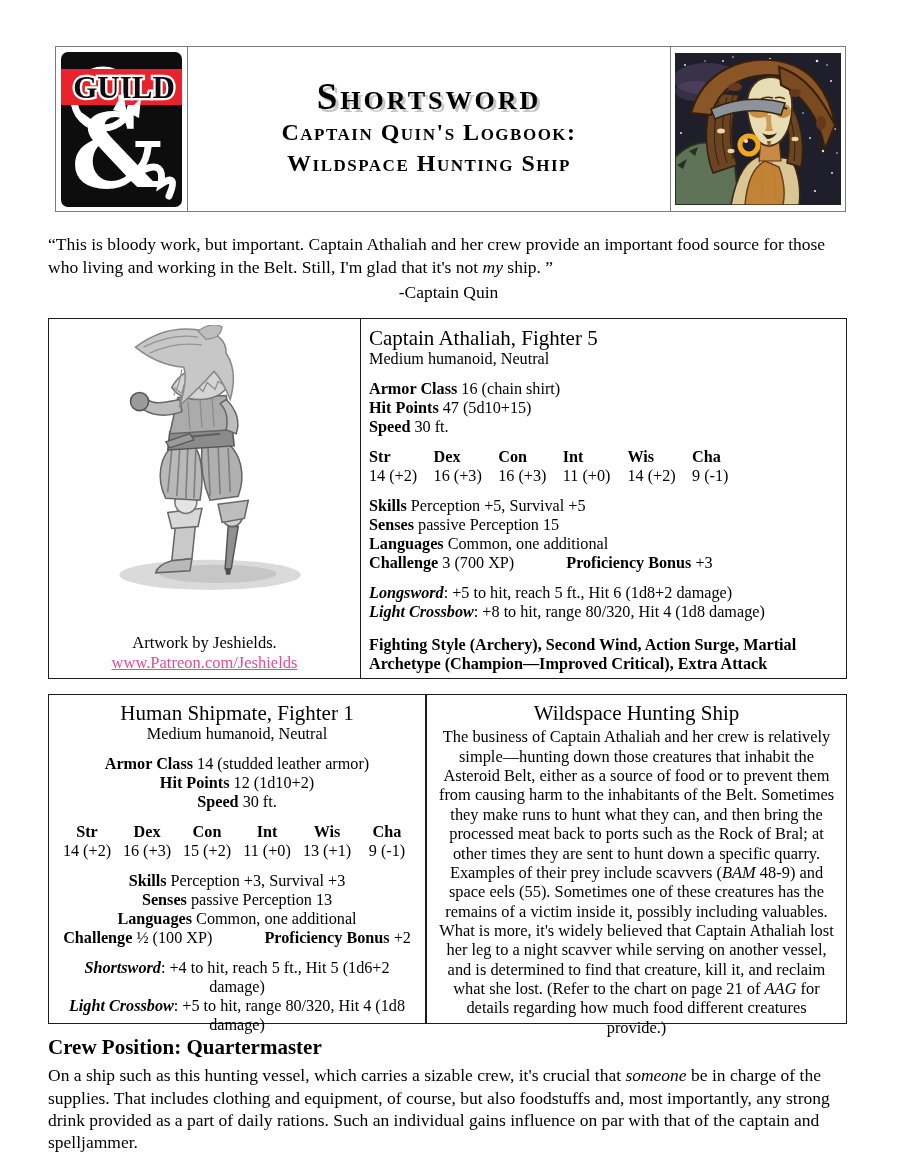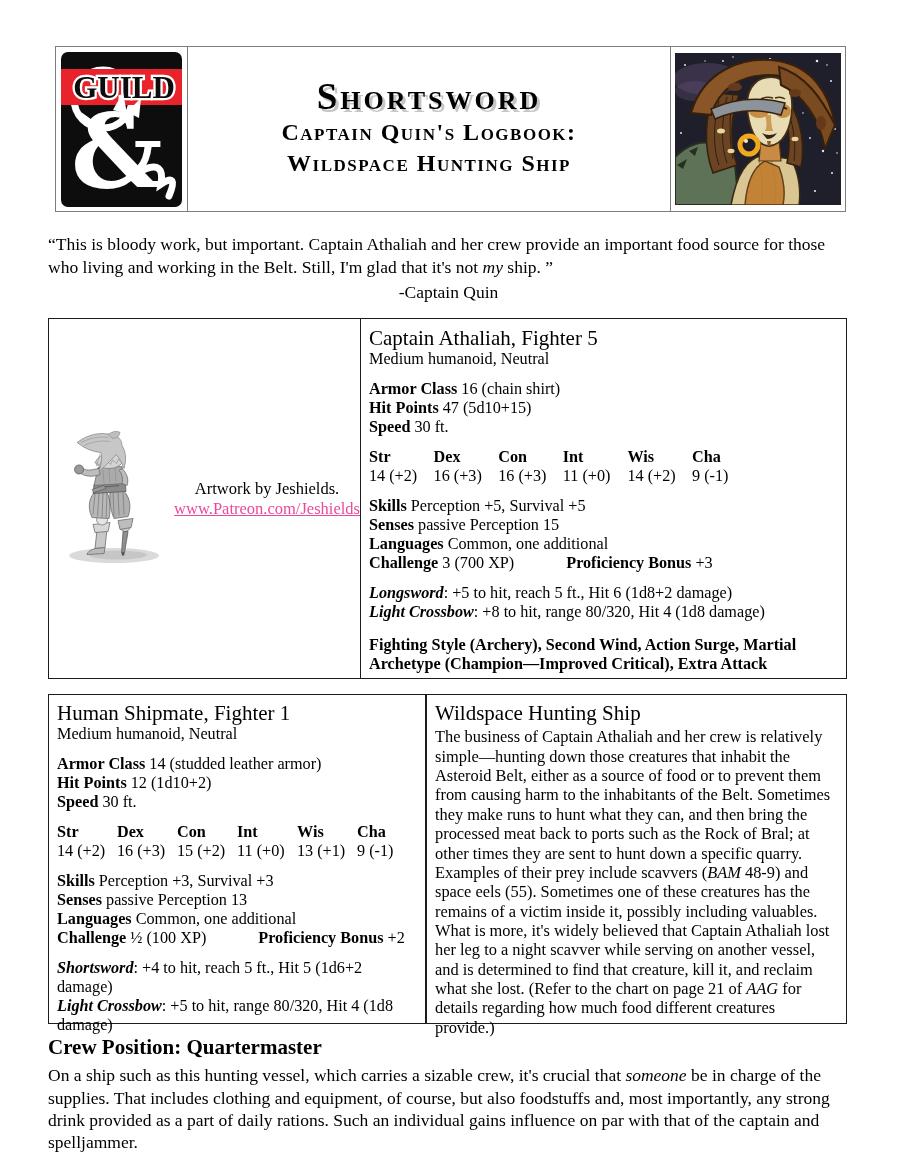--- a/index.html
+++ b/index.html
@@ -25,36 +25,36 @@
     font-family:"Liberation Serif", serif; font-weight:bold; font-variant:small-caps;
     font-size:24px; letter-spacing:1.5px; line-height:1.3;
   }
 
   
   .quote { margin-top:21px; font-size:17.5px; line-height:1.3; }
   .attribution { text-align:center; margin-top:2px; }
 
   
   .captain-box { margin-top:15px; border:1px solid #1c1c1c; display:flex; width:799px; height:361px; box-sizing:border-box; }
-  .art-cell { width:312px; border-right:1px solid #1c1c1c; display:flex; flex-direction:row; align-items:center; justify-content:space-between; padding:6px 0 5px 0; box-sizing:border-box; }
+  .art-cell { width:312px; border-right:1px solid #1c1c1c; display:flex; flex-direction:column; align-items:center; justify-content:space-between; padding:6px 0 5px 0; box-sizing:border-box; }
   .stats-cell { flex:1; padding:7px 10px 0 8px; font-size:16.2px; line-height:1.17; }
   .statname { font-size:21px; font-weight:normal; line-height:1.15; }
   .meta { margin-bottom:11px; }
   .group { margin-top:11px; }
   .abilities { display:grid; margin-top:11px; }
   .abilities.cap { grid-template-columns:repeat(6,1fr); width:83%; }
   .abilities.mate { grid-template-columns:repeat(6,1fr); width:100%; }
   .ab { display:flex; flex-direction:column; }
   .profgap { margin-left:52px; }
   .atkname { font-weight:bold; font-style:italic; }
   .features { margin-top:14px; font-weight:bold; }
   .art-caption { font-size:16.5px; text-align:center; line-height:1.2; }
   .art-link { color:#ec4899; text-decoration:underline; font-size:16.5px; }
 
-  .lower-row { margin-top:15px; display:flex; width:799px; }
+  .lower-row { margin-top:15px; display:flex; width:799px;text-align:center; }
   .lower-box { border:1px solid #1c1c1c; box-sizing:border-box; padding:6px 8px; height:330px; }
   .mate-box { width:378px; font-size:16.2px; line-height:1.17; }
   .ship-box { flex:1; font-size:16.4px; line-height:1.18; }
   .ship-box p { margin:2px 0 0 0; }
 
   
   .crew { margin-top:11px; width:805px; }
   .crew-title { font-size:21px; font-weight:bold; }
   .crew p { margin:4px 0 0 0; font-size:17.5px; line-height:1.28; }
 

